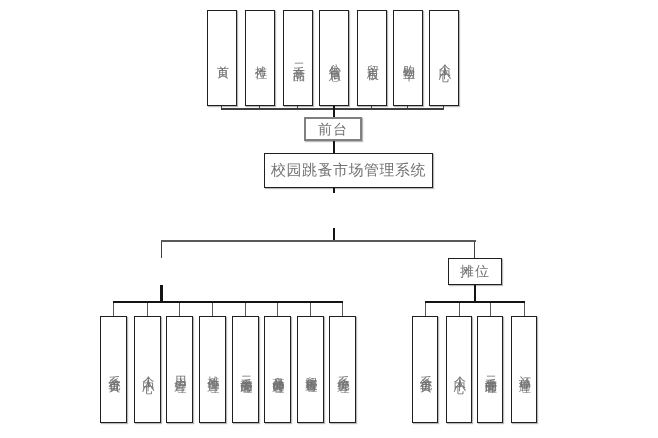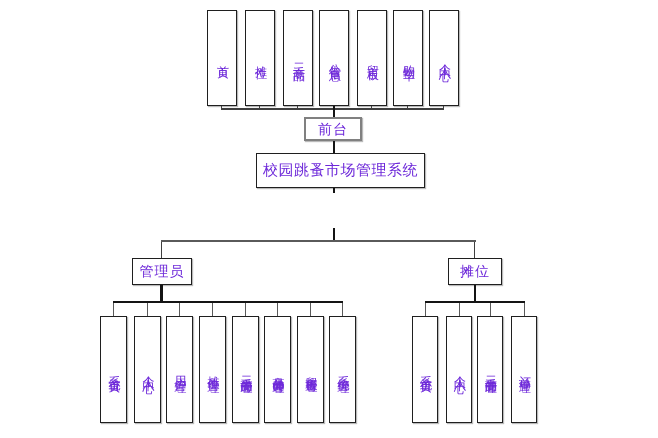--- a/index.html
+++ b/index.html
@@ -2,21 +2,21 @@
 <html><head>
 <meta charset="utf-8">
 <style>
   html, body { margin: 0; padding: 0; background: #ffffff; }
   .canvas {
     position: relative;
     width: 540px;
     height: 438px;
     background: #ffffff;
     font-family: "DejaVu Sans", sans-serif;
-    color: #6d28d9;
+    color: #737373;
     overflow: hidden;
   }
   .node {
     position: absolute;
     box-sizing: border-box;
     background: #ffffff;
     border: 1.5px solid #1f1f1f;
     box-shadow: 1px 1px 1px rgba(130,130,130,0.55);
     display: flex;
     align-items: center;
@@ -58,31 +58,30 @@
   <div class="line" style="left:443px; top:106px; width:1px; height:3px;"></div>
 
   <div class="line" style="left:221px; top:108px; width:223px; height:1.5px;"></div>
 
   <div class="line thick" style="left:333px; top:106px; width:2px; height:12px;"></div>
 
   <div class="node hnode front-node" style="left:304px; top:117px; width:58px; height:24px;">前台</div>
 
   <div class="line thick" style="left:333px; top:141px; width:2px; height:12px;"></div>
 
-  <div class="node root-node" style="left:256px; top:153px; width:169px; height:35px;">校园跳蚤市场管理系统</div>
+  <div class="node root-node" style="left:264px; top:153px; width:169px; height:35px;">校园跳蚤市场管理系统</div>
 
   <div class="line thick" style="left:333px; top:188px; width:2px; height:5px;"></div>
 
 
   <div class="line thick" style="left:333px; top:228px; width:2px; height:13px;"></div>
   <div class="line gray" style="left:161px; top:240px; width:315px; height:2px;"></div>
   <div class="line" style="left:161px; top:242px; width:1px; height:16px;"></div>
   <div class="line" style="left:474px; top:242px; width:1px; height:16px;"></div>
 
-  <div class="node hnode" style="left:132px; top:258px; width:60px; height:27px;">管理员</div>
   <div class="node hnode" style="left:448px; top:258px; width:54px; height:27px;">摊位</div>
 
   <div class="line thick" style="left:160px; top:285px; width:3px; height:17px;"></div>
   <div class="line thick" style="left:113px; top:301px; width:230px; height:2px;"></div>
   <div class="line gray" style="left:113px; top:303px; width:1px; height:13px;"></div>
   <div class="line gray" style="left:147px; top:303px; width:1px; height:13px;"></div>
   <div class="line gray" style="left:179px; top:303px; width:1px; height:13px;"></div>
   <div class="line gray" style="left:212px; top:303px; width:1px; height:13px;"></div>
   <div class="line gray" style="left:245px; top:303px; width:1px; height:13px;"></div>
   <div class="line gray" style="left:277px; top:303px; width:1px; height:13px;"></div>

